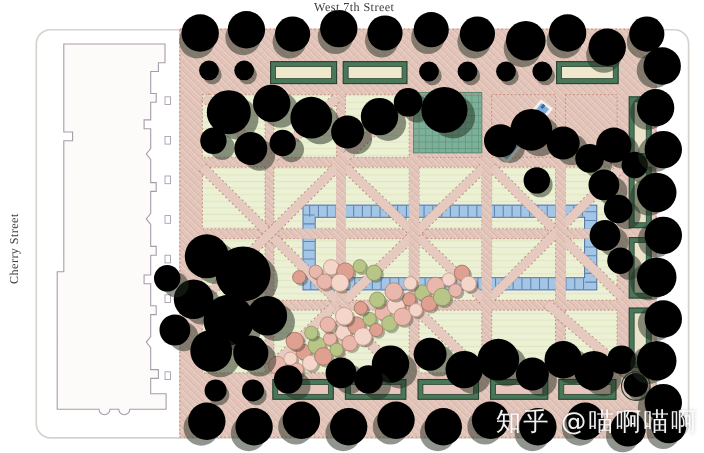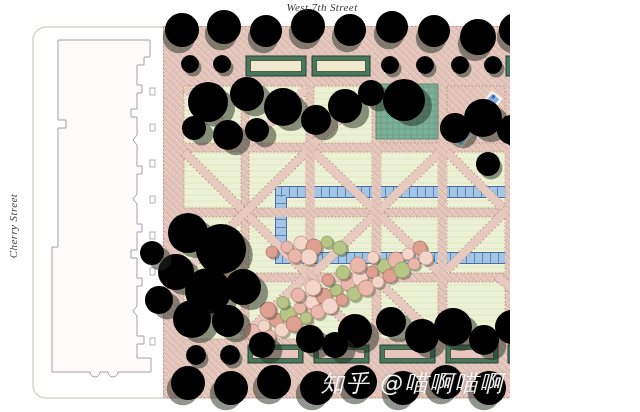--- a/index.html
+++ b/index.html
@@ -1,17 +1,17 @@
 <!DOCTYPE html>
 <html><head>
 <meta charset="utf-8">
 <style>
   html,body{margin:0;padding:0;background:#ffffff;}
-  #stage{position:relative;width:510px;height:412px;background:#ffffff;overflow:hidden;
-         font-family:"Liberation Serif", serif;font-style:italic;}
+  #stage{position:relative;width:640px;height:412px;background:#ffffff;overflow:hidden;
+         font-family:"Liberation Serif", serif;}
   #plan{position:absolute;left:0;top:0;}
   .street-label{position:absolute;font-size:11px;color:#3b3b3b;letter-spacing:.4px;text-align:center;}
   #top-street{left:222px;top:1px;width:200px;}
   #left-street{left:-42px;top:220px;width:110px;transform:rotate(-90deg);}
   #watermark{position:absolute;right:5px;top:368px;font-size:23px;font-weight:500;
              font-family:"DejaVu Sans", sans-serif;color:rgba(255,255,255,.95);
              text-shadow:0 0 3px rgba(60,60,60,.35);letter-spacing:2px;white-space:nowrap;}
   
   .shadow{fill:#222d20;opacity:.5;}
 </style>

